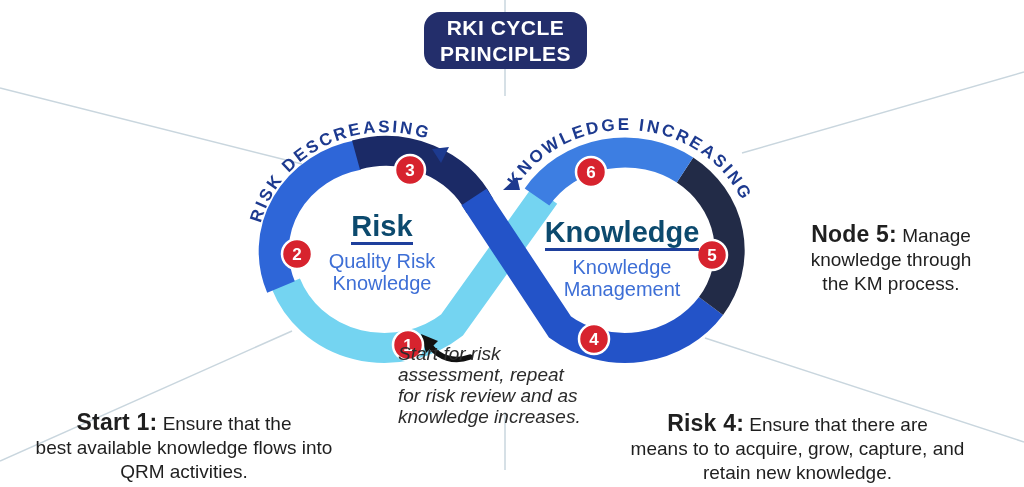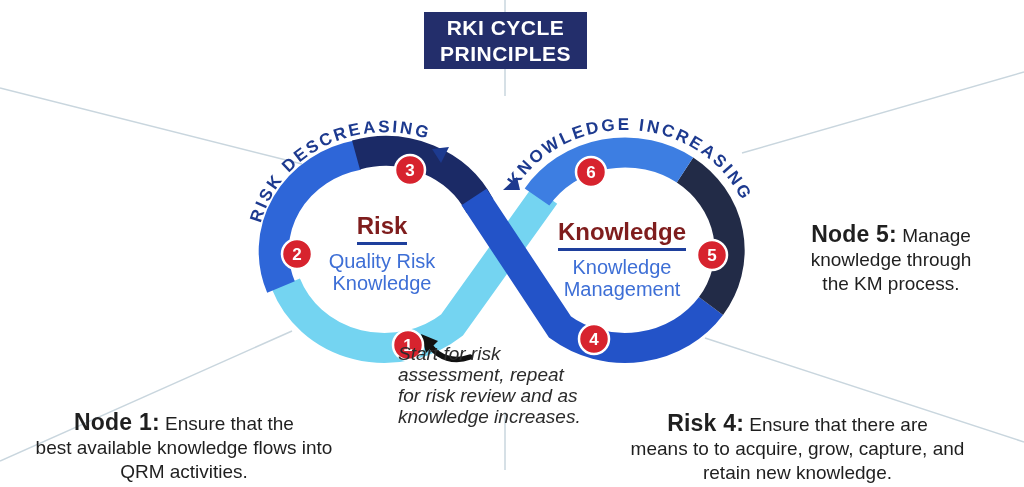--- a/index.html
+++ b/index.html
@@ -3,38 +3,38 @@
 <meta charset="utf-8">
 <style>
   html,body{margin:0;padding:0;background:#fff;}
   .stage{position:relative;width:1024px;height:487px;background:#ffffff;overflow:hidden;
          font-family:"Liberation Sans",sans-serif;color:#1f1f1f;}
   .stage svg{position:absolute;left:0;top:0;z-index:1;}
   .overlay{position:absolute;z-index:2;}
 
   
   .title-box{left:424px;top:12px;width:163px;height:57px;background:#232e6b;
-             display:flex;align-items:center;justify-content:center;text-align:center;}
+             display:flex;align-items:center;justify-content:center;text-align:center;border-radius:16px;}
   .title-box span{color:#fff;font-weight:700;font-size:21px;line-height:26px;
                   letter-spacing:.5px;white-space:pre-line;}
 
   
   .node-box{position:absolute;z-index:2;text-align:center;font-size:19px;line-height:24px;color:#1f1f1f;}
   .node-box b{font-size:23px;font-weight:700;letter-spacing:.2px;}
   .node-box span{white-space:pre-line;}
   .nb3{left:6px;  top:30px;  width:352px;}
   .nb6{left:612px;top:12px;  width:368px;}
   .nb2{left:2px;  top:210px; width:250px;}
   .nb5{left:780px;top:222px; width:222px;}
   .nb1{left:8px;  top:410px; width:352px;}
   .nb4{left:610px;top:411px; width:375px;}
 
   
   .loop-label{position:absolute;z-index:2;text-align:center;}
-  .loop-title{display:inline-block;font-size:24px;font-weight:700;color:#7f1d1d;
+  .loop-title{display:inline-block;font-size:29px;font-weight:700;color:#0c4a6e;
               border-bottom:3px solid #1e3f9c;padding-bottom:2px;line-height:28px;}
   .loop-sub{margin-top:5px;font-size:20px;line-height:22px;color:#3e6fd6;white-space:pre-line;}
   .loop-left {left:292px;top:212px;width:180px;}
   .loop-right{left:532px;top:218px;width:180px;}
 
   
   .annotation{left:398px;top:343px;width:224px;
               font-style:italic;font-size:19px;line-height:21px;color:#2b2b2b;white-space:pre-line;}
 
   
@@ -116,21 +116,21 @@
 PRINCIPLES</span>
   </div>
 
   <div class="node-box nb5">
     <b>Node 5:</b>
     <span>Manage
 knowledge through
 the KM process.</span>
   </div>
   <div class="node-box nb1">
-    <b>Node 1:</b>
+    <b>Start 1:</b>
     <span>Ensure that the
 best available knowledge flows into
 QRM activities.</span>
   </div>
   <div class="node-box nb4">
     <b>Risk 4:</b>
     <span>Ensure that there are
 means to to acquire, grow, capture, and
 retain new knowledge.</span>
   </div>

